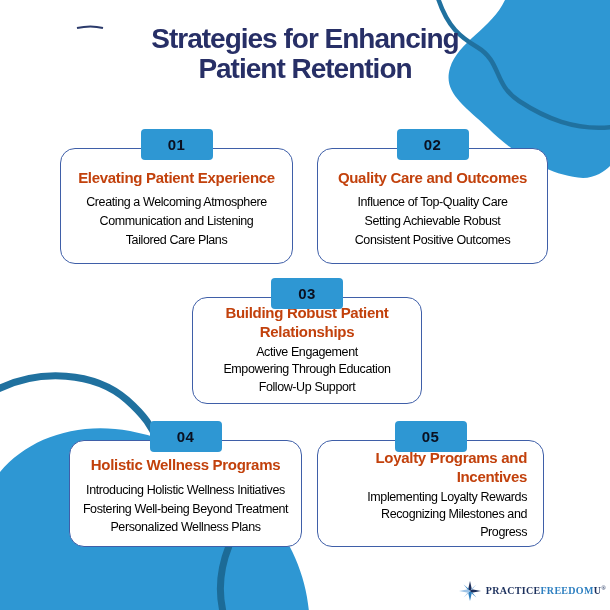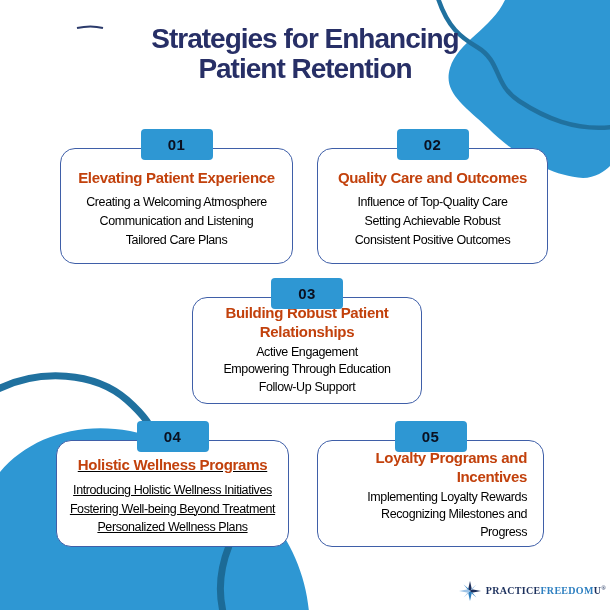--- a/index.html
+++ b/index.html
@@ -42,21 +42,21 @@
     margin:0 0 6px 0;
   }
   .card-items{
     color:#000000;font-size:12.5px;line-height:1.5;letter-spacing:-.4px;
   }
   #card-1{left:60px;top:148px;width:233px;height:116px;}
   #card-2{left:317px;top:148px;width:231px;height:116px;}
   #card-3{left:192px;top:297px;width:230px;height:107px;padding-top:8px;}
   #card-3 .card-title{margin-bottom:2px;}
   #card-3 .card-items{line-height:1.42;}
-  #card-4{left:56px;top:440px;width:233px;height:107px;text-decoration:underline;}
+  #card-4{left:69px;top:440px;width:233px;height:107px;}
   #card-5{left:317px;top:440px;width:227px;height:107px;padding:10px 16px 6px 28px;text-align:right;}
   #card-5 .card-title{margin-bottom:2px;}
   #card-5 .card-items{line-height:1.42;}
   .logo{
     position:absolute;right:4px;bottom:8px;z-index:3;
     display:flex;align-items:center;gap:3px;
   }
   .logo-text{
     font-family:"Liberation Serif", serif;
     font-weight:bold;font-size:10px;letter-spacing:.3px;

